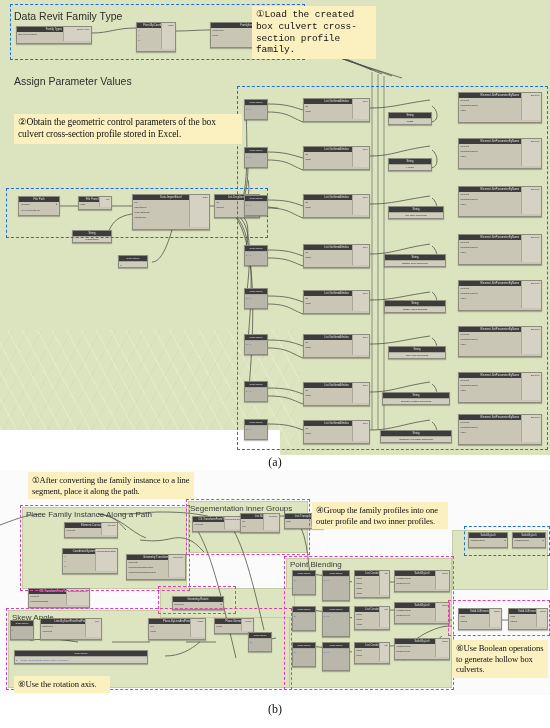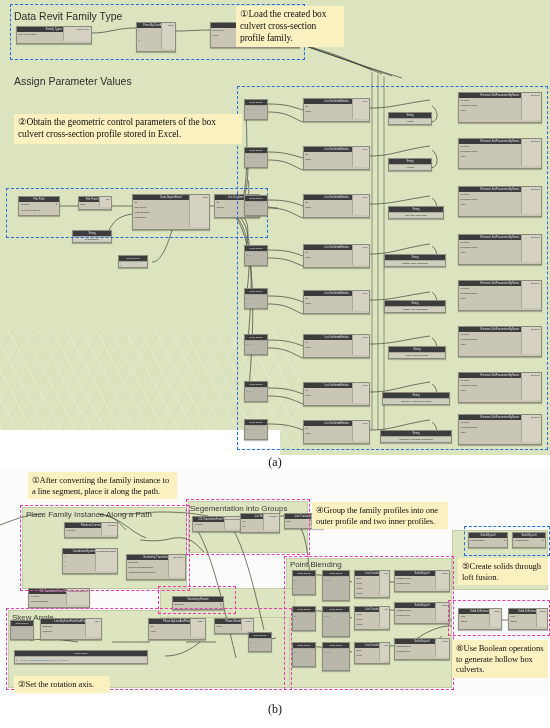--- a/index.html
+++ b/index.html
@@ -669,21 +669,21 @@
             <span class="car">▸</span>
           </div>
       </div>
       <div class="outbox" style="width:25%;">
           <span>Element</span>
         </div>
     </div>
 
     <div class="dash-blue" style="left:237px;top:86px;width:311px;height:364px;"></div>
 
-    <div class="note" style="left:236px;top:6px;width:108px;">①Load the created box culvert cross-section profile family.</div>
+    <div class="note" style="left:252px;top:6px;width:124px;font-family:Liberation Mono, monospace;">①Load the created box culvert cross-section profile family.</div>
     <div class="note" style="left:14px;top:114px;width:228px;">②Obtain the geometric control parameters of the box culvert cross-section profile stored in Excel.</div>
   </div>
 </div>
 <div class="caption" id="cap-a">(a)</div>
 
 <div class="figure" id="fig-b">
   <div class="canvas" style="background:#fbfbfb;">
 
     <div class="grp" style="left:22px;top:37px;width:165px;height:82px;background:#dde5c0;border-color:#c2cda3;"></div>
     <div class="grp" style="left:188px;top:31px;width:120px;height:52px;background:#dde5c0;border-color:#c2cda3;"></div>
@@ -717,21 +717,21 @@
       <path d="M420,146 C434,150 440,150 452,150"></path>
       <path d="M388,176 C404,176 412,172 424,164"></path>
       <path d="M424,164 C436,158 442,156 452,156"></path>
       <path d="M310,140 C330,142 340,144 352,148"></path>
       <path d="M310,176 C330,178 340,180 352,182"></path>
       <path d="M490,150 C500,150 506,150 516,150"></path>
       <path d="M404,190 C420,186 430,176 442,166"></path>
     </svg>
 
     <div class="grp-title" style="left:26px;top:40px;">Place Family Instance Along a Path</div>
-    <div class="grp-title" style="left:190px;top:34px;">Segementation into Groups</div>
+    <div class="grp-title" style="left:190px;top:34px;">Segementation inner Groups</div>
     <div class="grp-title" style="left:290px;top:90px;">Point Blending</div>
     <div class="grp-title" style="left:12px;top:143px;">Skew Angle</div>
 
     <div class="node" style="left:64px;top:52px;width:54px;height:16px;">
       <div class="hdr">Element.Curves</div>
       <div class="body">
           <div class="prow">
             <span class="pin">element</span>
             <span class="car">▸</span>
           </div>
@@ -1108,20 +1108,19 @@
     </div>
 
     <div class="dash-pink" style="left:20px;top:35px;width:170px;height:86px;"></div>
     <div class="dash-pink" style="left:186px;top:29px;width:124px;height:56px;"></div>
     <div class="dash-pink" style="left:284px;top:86px;width:170px;height:134px;"></div>
     <div class="dash-pink" style="left:6px;top:138px;width:286px;height:82px;"></div>
     <div class="dash-pink" style="left:158px;top:116px;width:78px;height:28px;"></div>
     <div class="dash-pink" style="left:448px;top:130px;width:102px;height:36px;"></div>
     <div class="dash-blue" style="left:464px;top:56px;width:86px;height:30px;"></div>
 
-    <div class="note small" style="left:28px;top:2px;width:149px;">①After converting the family instance to a line segment, place it along the path.</div>
-    <div class="note small" style="left:14px;top:206px;width:96px;">②Set the rotation axis.</div>
+    <div class="note small" style="left:28px;top:2px;width:166px;">①After converting the family instance to a line segment, place it along the path.</div>
+    <div class="note small" style="left:14px;top:206px;width:96px;">⑥Use the rotation axis.</div>
     <div class="note small" style="left:312px;top:32px;width:136px;">④Group the family profiles into one outer profile and two inner profiles.</div>
-    <div class="note small" style="left:458px;top:88px;width:90px;">⑤Create solids through loft fusion.</div>
     <div class="note small" style="left:452px;top:170px;width:96px;">⑥Use Boolean operations to generate hollow box culverts.</div>
   </div>
 </div>
 <div class="caption" id="cap-b">(b)</div>
 
 </body></html>

